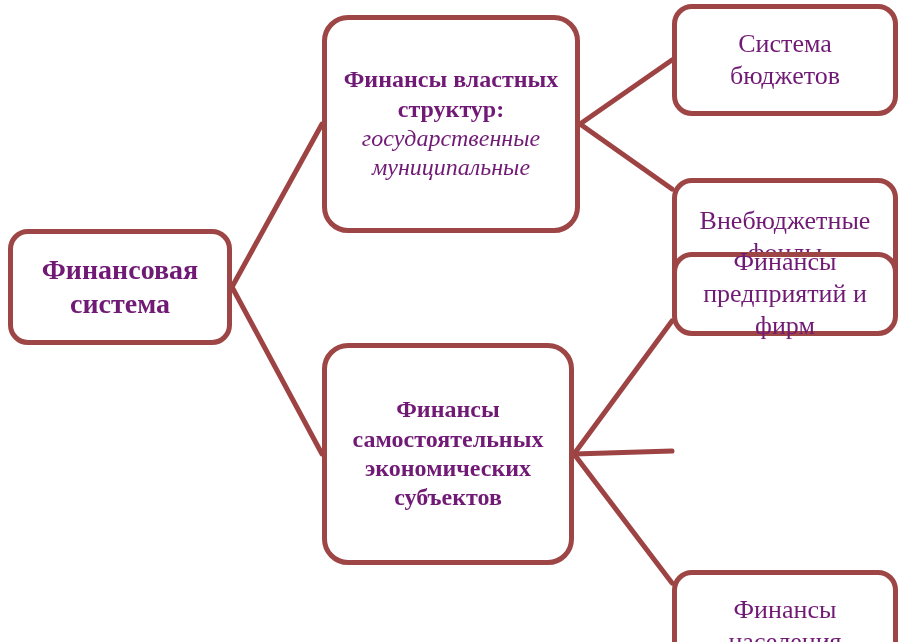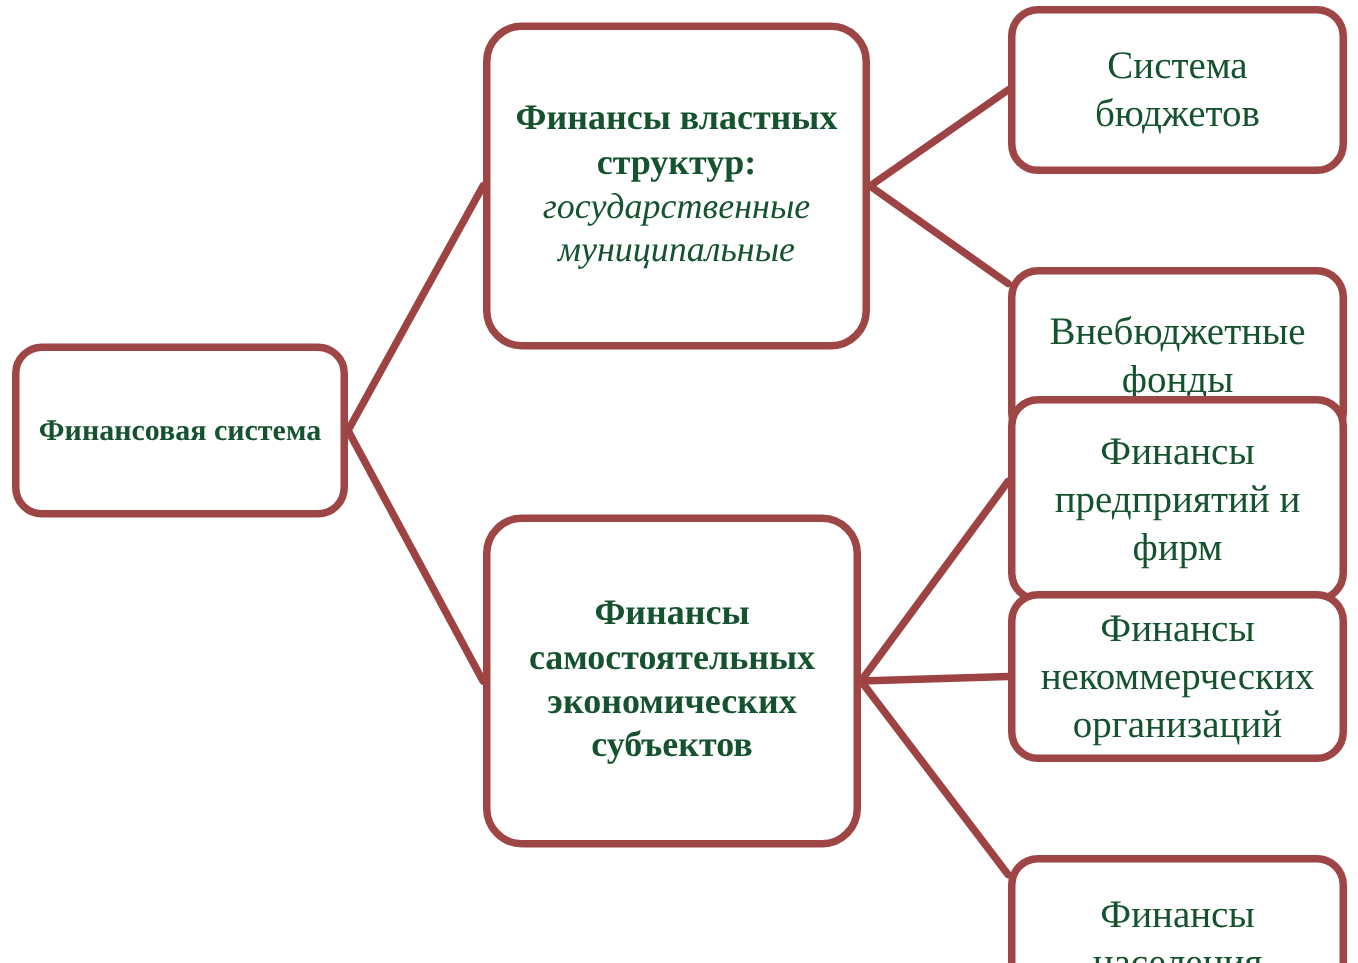--- a/index.html
+++ b/index.html
@@ -26,47 +26,47 @@
     position: absolute;
     box-sizing: border-box;
     background: #ffffff;
     border: 5px solid #9e4545;
     border-radius: 22px;
     display: flex;
     flex-direction: column;
     align-items: center;
     justify-content: center;
     text-align: center;
-    color: #14532d;
+    color: #701a75;
     padding: 6px 10px;
     line-height: 1.22;
   }
   .node-root {
     left: 8px; top: 229px; width: 224px; height: 116px;
-    font-size: 20px; font-weight: bold;
+    font-size: 28px; font-weight: bold;
     border-radius: 20px;
   }
   .node-mid-top {
     left: 322px; top: 15px; width: 258px; height: 218px;
     font-size: 24px;
     border-radius: 26px;
   }
   .node-mid-bottom {
     left: 322px; top: 343px; width: 252px; height: 222px;
     font-size: 24px; font-weight: bold;
     border-radius: 26px;
   }
   .node-leaf {
     left: 672px; width: 226px;
     font-size: 26px; font-weight: normal;
     border-radius: 20px;
   }
   .leaf-1 { top: 4px;   height: 112px; }
   .leaf-2 { top: 131px; height: 117px; margin-top: 47px; }
-  .leaf-3 { top: 264px; height: 138px; justify-content: center; }
+  .leaf-3 { top: 252px; height: 84px; justify-content: center; }
   .leaf-4 { top: 394px; height: 114px; }
   .leaf-5 { top: 527px; height: 112px; margin-top: 43px; }
   .node-title-bold { font-weight: bold; }
   .node-subtitle-italic { font-style: italic; font-weight: normal; }
 </style>
 </head>
 <body>
 
 <div class="canvas">
 
@@ -100,21 +100,18 @@
   </div>
 
   <div class="node node-leaf leaf-2">
     <span>Внебюджетные фонды</span>
   </div>
 
   <div class="node node-leaf leaf-3">
     <span>Финансы предприятий и фирм</span>
   </div>
 
-  <div class="node node-leaf leaf-4">
-    <span>Финансы некоммерческих организаций</span>
-  </div>
 
   <div class="node node-leaf leaf-5">
     <span>Финансы населения</span>
   </div>
 
 </div>
 
 </body></html>

